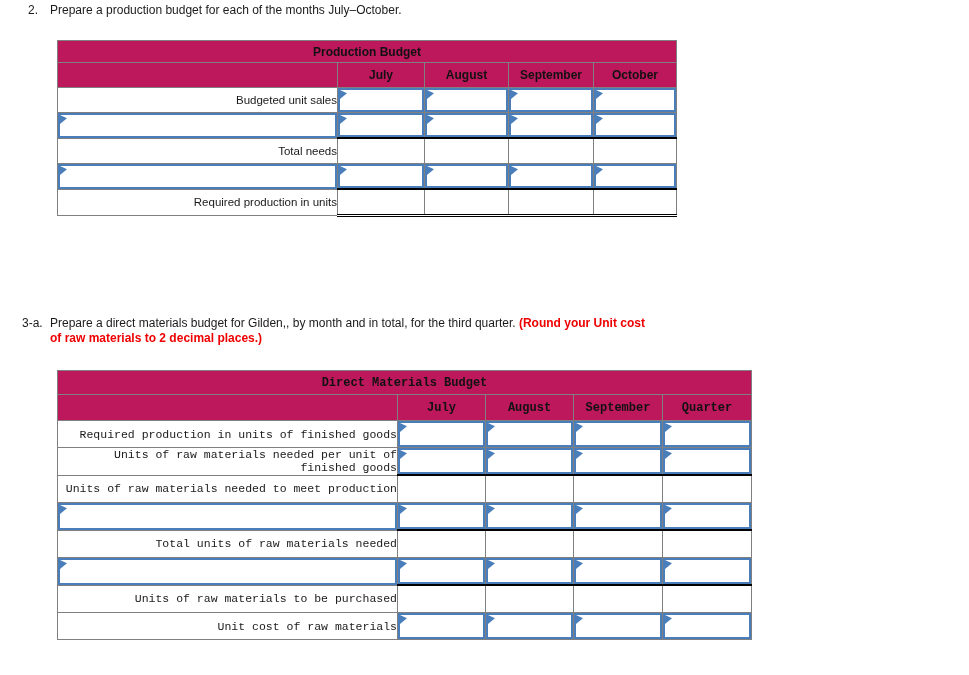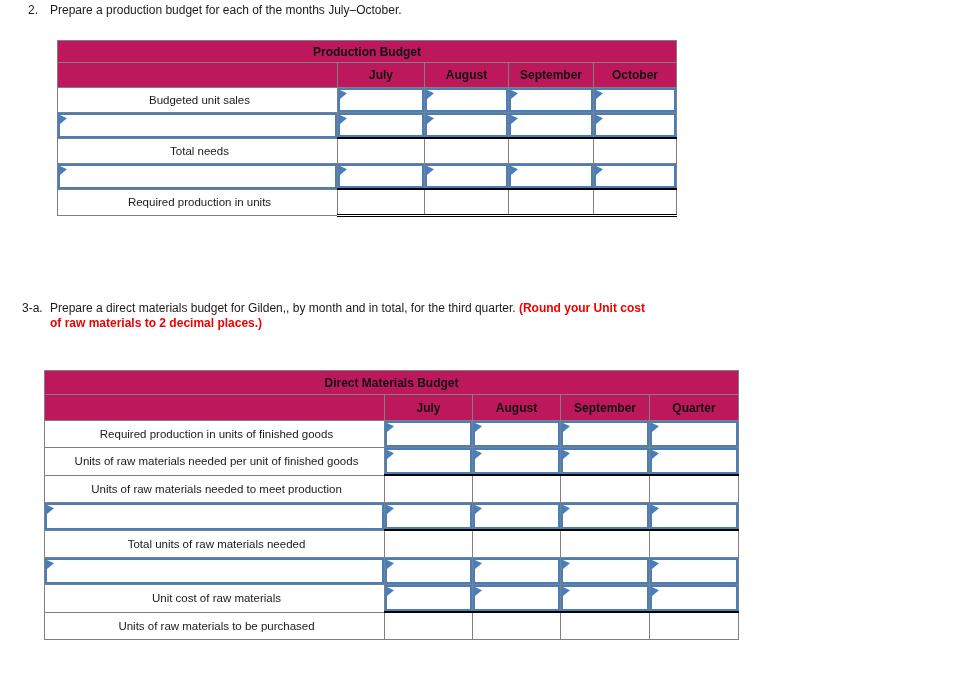--- a/index.html
+++ b/index.html
@@ -5,37 +5,37 @@
   html,body{margin:0;padding:0;}
   body{
     width:969px;height:675px;position:relative;background:#ffffff;
     font-family:"Liberation Sans", sans-serif;color:#1a1a1a;overflow:hidden;
   }
   
   .instr{position:absolute;font-size:12px;line-height:15px;display:flex;}
   .instr .inum{flex:0 0 auto;}
   #instr2{left:28px;top:3px;}
   #instr2 .inum{width:22px;}
-  #instr3{left:22px;top:301px;}
+  #instr3{left:22px;top:316px;}
   #instr3 .inum{width:28px;}
   #instr3 .itext{width:600px;}
   .red{color:#ee0000;font-weight:bold;}
   
   table{border-collapse:collapse;table-layout:fixed;position:absolute;font-size:11.5px;}
   #t1{left:57px;top:40px;}
-  #t2{left:44px;top:370px;}
+  #t2{left:57px;top:370px;font-family:Liberation Mono, monospace;}
   th,td{padding:0;}
   th{background:#be185d;border:1px solid #808080;font-weight:bold;font-size:12px;text-align:center;color:#111;}
   #t1 tr.title-row th{height:21px;}
   #t1 tr.cols-row th{height:24px;}
   #t2 tr.title-row th{height:23px;}
   #t2 tr.cols-row th{height:25px;}
   td{border:1px solid #808080;background:#fff;height:24px;}
   #t2 td{height:26px;}
-  td.label{text-align:center;padding-left:4px;}
+  td.label{text-align:right;padding-left:4px;}
   td.input{position:relative;}
   .box{position:absolute;top:0;left:0;right:0;bottom:0;border:2px solid #4a7ebb;}
   .flag{position:absolute;top:0;left:0;width:7px;height:9px;background:#4a7ebb;
         clip-path:polygon(0 0,100% 35%,0 100%);}
   td.sum{border-top:2px solid #000;}
   td.grand{border-top:2px solid #000;border-bottom:3px double #000;}
 </style>
 </head>
 <body>
 
@@ -289,20 +289,27 @@
             <span class="flag"></span>
           </div>
         </td>
     <td class="input">
           <div class="box">
             <span class="flag"></span>
           </div>
         </td>
   </tr>
   <tr>
+    <td class="label">Units of raw materials to be purchased</td>
+    <td class="sum"></td>
+    <td class="sum"></td>
+    <td class="sum"></td>
+    <td class="sum"></td>
+  </tr>
+  <tr>
     <td class="label">Unit cost of raw materials</td>
     <td class="input">
           <div class="box">
             <span class="flag"></span>
           </div>
         </td>
     <td class="input">
           <div class="box">
             <span class="flag"></span>
           </div>
@@ -310,22 +317,15 @@
     <td class="input">
           <div class="box">
             <span class="flag"></span>
           </div>
         </td>
     <td class="input">
           <div class="box">
             <span class="flag"></span>
           </div>
         </td>
-  </tr>
-  <tr>
-    <td class="label">Units of raw materials to be purchased</td>
-    <td class="sum"></td>
-    <td class="sum"></td>
-    <td class="sum"></td>
-    <td class="sum"></td>
   </tr>
 </tbody>
   </table>
 
 </body></html>

